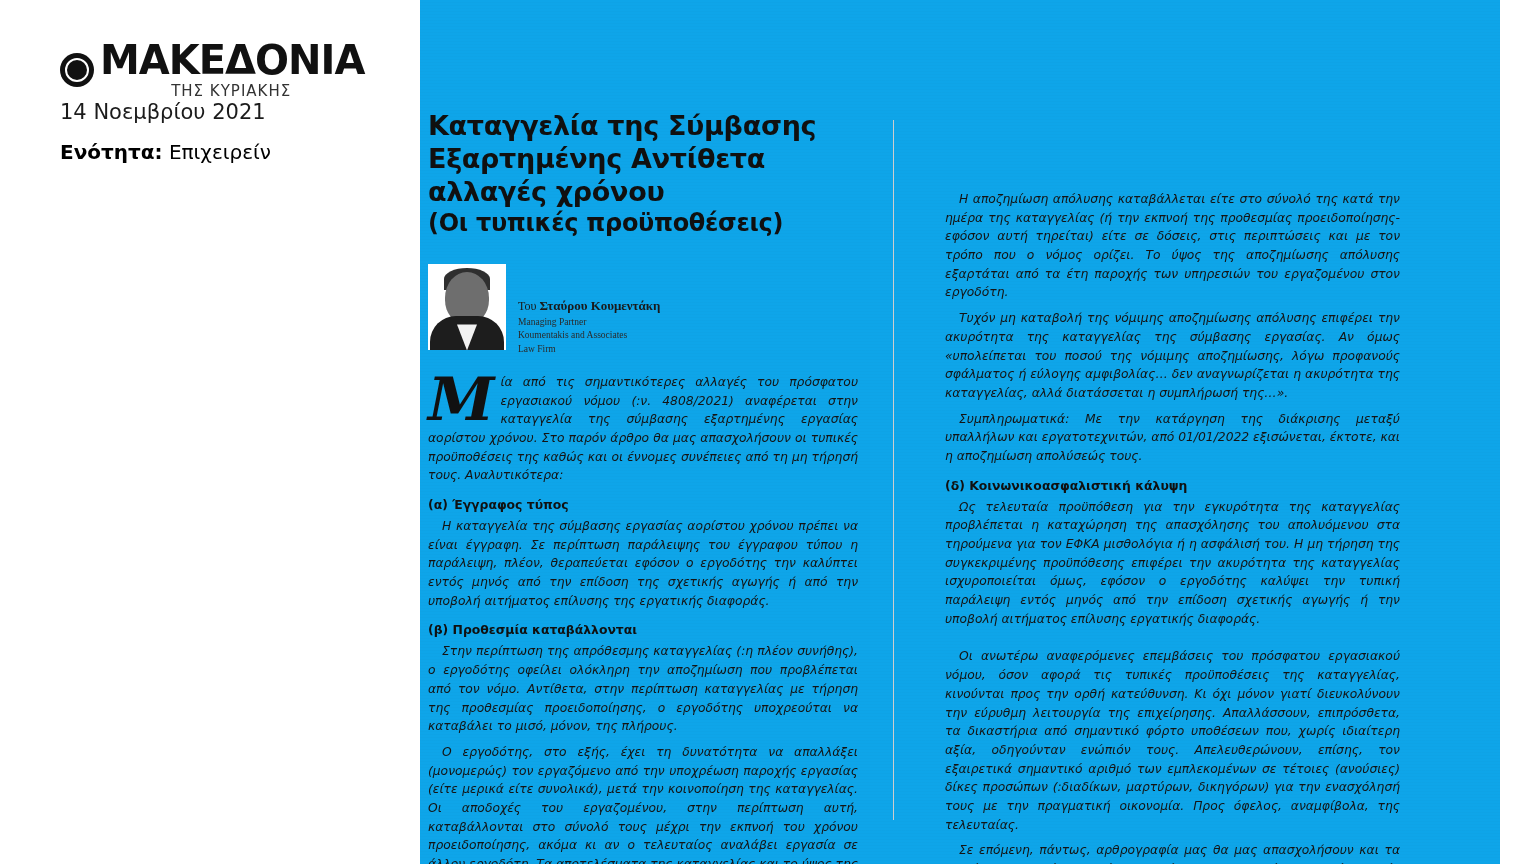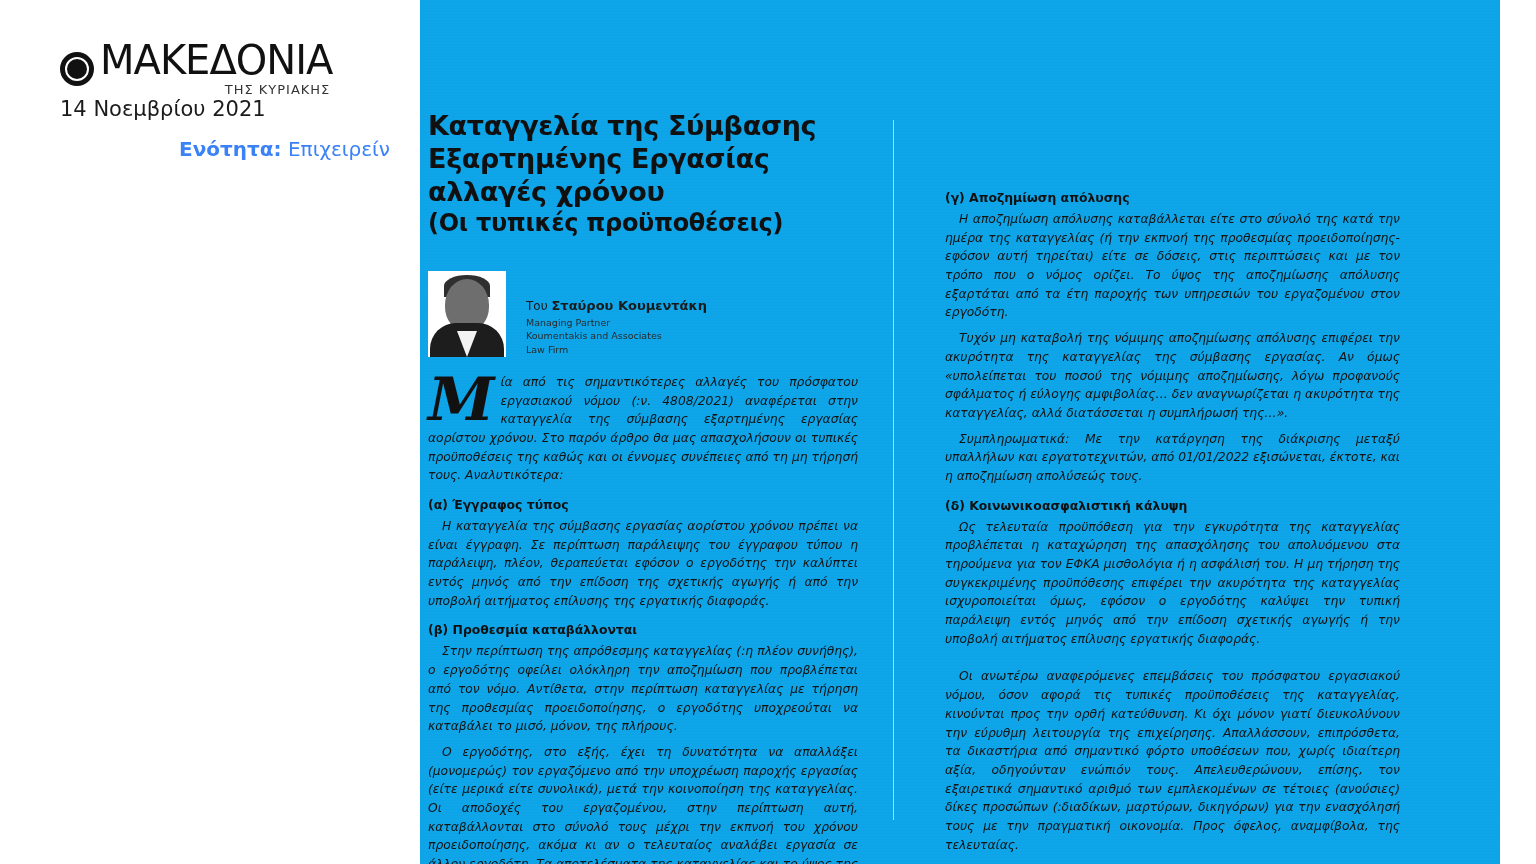--- a/index.html
+++ b/index.html
@@ -42,44 +42,43 @@
     left: 50%;
     top: 50%;
     width: 20px;
     height: 20px;
     transform: translate(-50%, -50%);
     border-radius: 50%;
     border: 2px solid #fff;
   }
   .masthead-wordmark {
     font-family: "DejaVu Sans", sans-serif;
-    font-weight: normal;
+    font-weight: bold;
     font-size: 40px;
     letter-spacing: -1px;
     line-height: 1;
     color: #111;
   }
   .masthead-sub {
-    text-align: right;
-    font-size: 13px;
+    text-align: center;
+    font-size: 15px;
     letter-spacing: 1px;
     color: #333;
     margin-top: 2px;
     margin-right: 2px;
   }
   .meta-date {
     font-size: 21px;
     color: #1b1b1b;
     font-family: "DejaVu Sans", sans-serif;
   }
   .meta-row {
     margin-top: 16px;
     font-size: 20px;
-    color: #3b82f6;
-    text-align: right;
+    color: #000000;
   }
   .meta-row .k {
     font-weight: bold;
   }
   .meta-row .v {
     font-weight: normal;
   }
 
   
   .scan {
@@ -131,24 +130,25 @@
     margin: 0 0 10px 0;
     letter-spacing: -0.3px;
   }
   .headline .sub {
     display: block;
     font-size: 24px;
   }
 
   .byline-block {
     display: flex;
-    align-items: flex-end;
-    gap: 20px;
+    align-items: center;
+    gap: 12px;
     margin-top: 20px;
     margin-bottom: 16px;
+    font-family: Liberation Serif, serif;
   }
   .portrait {
     width: 78px;
     height: 86px;
     flex: 0 0 auto;
     position: relative;
     overflow: hidden;
     background: #ffffff;
   }
   .portrait .head {
@@ -266,21 +266,21 @@
 </div>
 
 <div class="scan">
 
   <div class="divider"></div>
 
   <div class="col-left">
 
     <h1 class="headline">
       <span>Καταγγελία της Σύμβασης</span><br>
-      <span>Εξαρτημένης Εργασίας</span><br>
+      <span>Εξαρτημένης Αντίθετα</span><br>
       <span>αλλαγές χρόνου</span>
       <span class="sub">(Οι τυπικές προϋποθέσεις)</span>
     </h1>
 
     <div class="byline-block">
       <div class="portrait">
         <div class="hair"></div>
         <div class="head"></div>
         <div class="body"></div>
         <div class="shirt"></div>
@@ -302,21 +302,20 @@
 
     <h3 class="sect">(α) Έγγραφος τύπος</h3>
     <p class="body">Η καταγγελία της σύμβασης εργασίας αορίστου χρόνου πρέπει να είναι έγγραφη. Σε περίπτωση παράλειψης του έγγραφου τύπου η παράλειψη, πλέον, θεραπεύεται εφόσον ο εργοδότης την καλύπτει εντός μηνός από την επίδοση της σχετικής αγωγής ή από την υποβολή αιτήματος επίλυσης της εργατικής διαφοράς.</p>
 
     <h3 class="sect">(β) Προθεσμία καταβάλλονται</h3>
     <p class="body">Στην περίπτωση της απρόθεσμης καταγγελίας (:η πλέον συνήθης), ο εργοδότης οφείλει ολόκληρη την αποζημίωση που προβλέπεται από τον νόμο. Αντίθετα, στην περίπτωση καταγγελίας με τήρηση της προθεσμίας προειδοποίησης, ο εργοδότης υποχρεούται να καταβάλει το μισό, μόνον, της πλήρους.</p>
     <p class="body">Ο εργοδότης, στο εξής, έχει τη δυνατότητα να απαλλάξει (μονομερώς) τον εργαζόμενο από την υποχρέωση παροχής εργασίας (είτε μερικά είτε συνολικά), μετά την κοινοποίηση της καταγγελίας. Οι αποδοχές του εργαζομένου, στην περίπτωση αυτή, καταβάλλονται στο σύνολό τους μέχρι την εκπνοή του χρόνου προειδοποίησης, ακόμα κι αν ο τελευταίος αναλάβει εργασία σε άλλον εργοδότη. Τα αποτελέσματα της καταγγελίας και το ύψος της οφειλόμενης αποζημίωσης απόλυσης δεν επηρεάζονται σε ένα τέτοιο ενδεχόμενο.</p>
   </div>
 
   <div class="col-right">
-    <h3 class="sect" style="margin-top:0">(γ) Αποζημίωση απόλυσης</h3>
     <p class="body">Η αποζημίωση απόλυσης καταβάλλεται είτε στο σύνολό της κατά την ημέρα της καταγγελίας (ή την εκπνοή της προθεσμίας προειδοποίησης-εφόσον αυτή τηρείται) είτε σε δόσεις, στις περιπτώσεις και με τον τρόπο που ο νόμος ορίζει. Το ύψος της αποζημίωσης απόλυσης εξαρτάται από τα έτη παροχής των υπηρεσιών του εργαζομένου στον εργοδότη.</p>
     <p class="body">Τυχόν μη καταβολή της νόμιμης αποζημίωσης απόλυσης επιφέρει την ακυρότητα της καταγγελίας της σύμβασης εργασίας. Αν όμως «υπολείπεται του ποσού της νόμιμης αποζημίωσης, λόγω προφανούς σφάλματος ή εύλογης αμφιβολίας… δεν αναγνωρίζεται η ακυρότητα της καταγγελίας, αλλά διατάσσεται η συμπλήρωσή της…».</p>
     <p class="body">Συμπληρωματικά: Με την κατάργηση της διάκρισης μεταξύ υπαλλήλων και εργατοτεχνιτών, από 01/01/2022 εξισώνεται, έκτοτε, και η αποζημίωση απολύσεώς τους.</p>
 
     <h3 class="sect">(δ) Κοινωνικοασφαλιστική κάλυψη</h3>
     <p class="body">Ως τελευταία προϋπόθεση για την εγκυρότητα της καταγγελίας προβλέπεται η καταχώρηση της απασχόλησης του απολυόμενου στα τηρούμενα για τον ΕΦΚΑ μισθολόγια ή η ασφάλισή του. Η μη τήρηση της συγκεκριμένης προϋπόθεσης επιφέρει την ακυρότητα της καταγγελίας ισχυροποιείται όμως, εφόσον ο εργοδότης καλύψει την τυπική παράλειψη εντός μηνός από την επίδοση σχετικής αγωγής ή την υποβολή αιτήματος επίλυσης εργατικής διαφοράς.</p>
 
     <div class="gap"></div>
 
     <p class="body">Οι ανωτέρω αναφερόμενες επεμβάσεις του πρόσφατου εργασιακού νόμου, όσον αφορά τις τυπικές προϋποθέσεις της καταγγελίας, κινούνται προς την ορθή κατεύθυνση. Κι όχι μόνον γιατί διευκολύνουν την εύρυθμη λειτουργία της επιχείρησης. Απαλλάσσουν, επιπρόσθετα, τα δικαστήρια από σημαντικό φόρτο υποθέσεων που, χωρίς ιδιαίτερη αξία, οδηγούνταν ενώπιόν τους. Απελευθερώνουν, επίσης, τον εξαιρετικά σημαντικό αριθμό των εμπλεκομένων σε τέτοιες (ανούσιες) δίκες προσώπων (:διαδίκων, μαρτύρων, δικηγόρων) για την ενασχόλησή τους με την πραγματική οικονομία. Προς όφελος, αναμφίβολα, της τελευταίας.</p>

